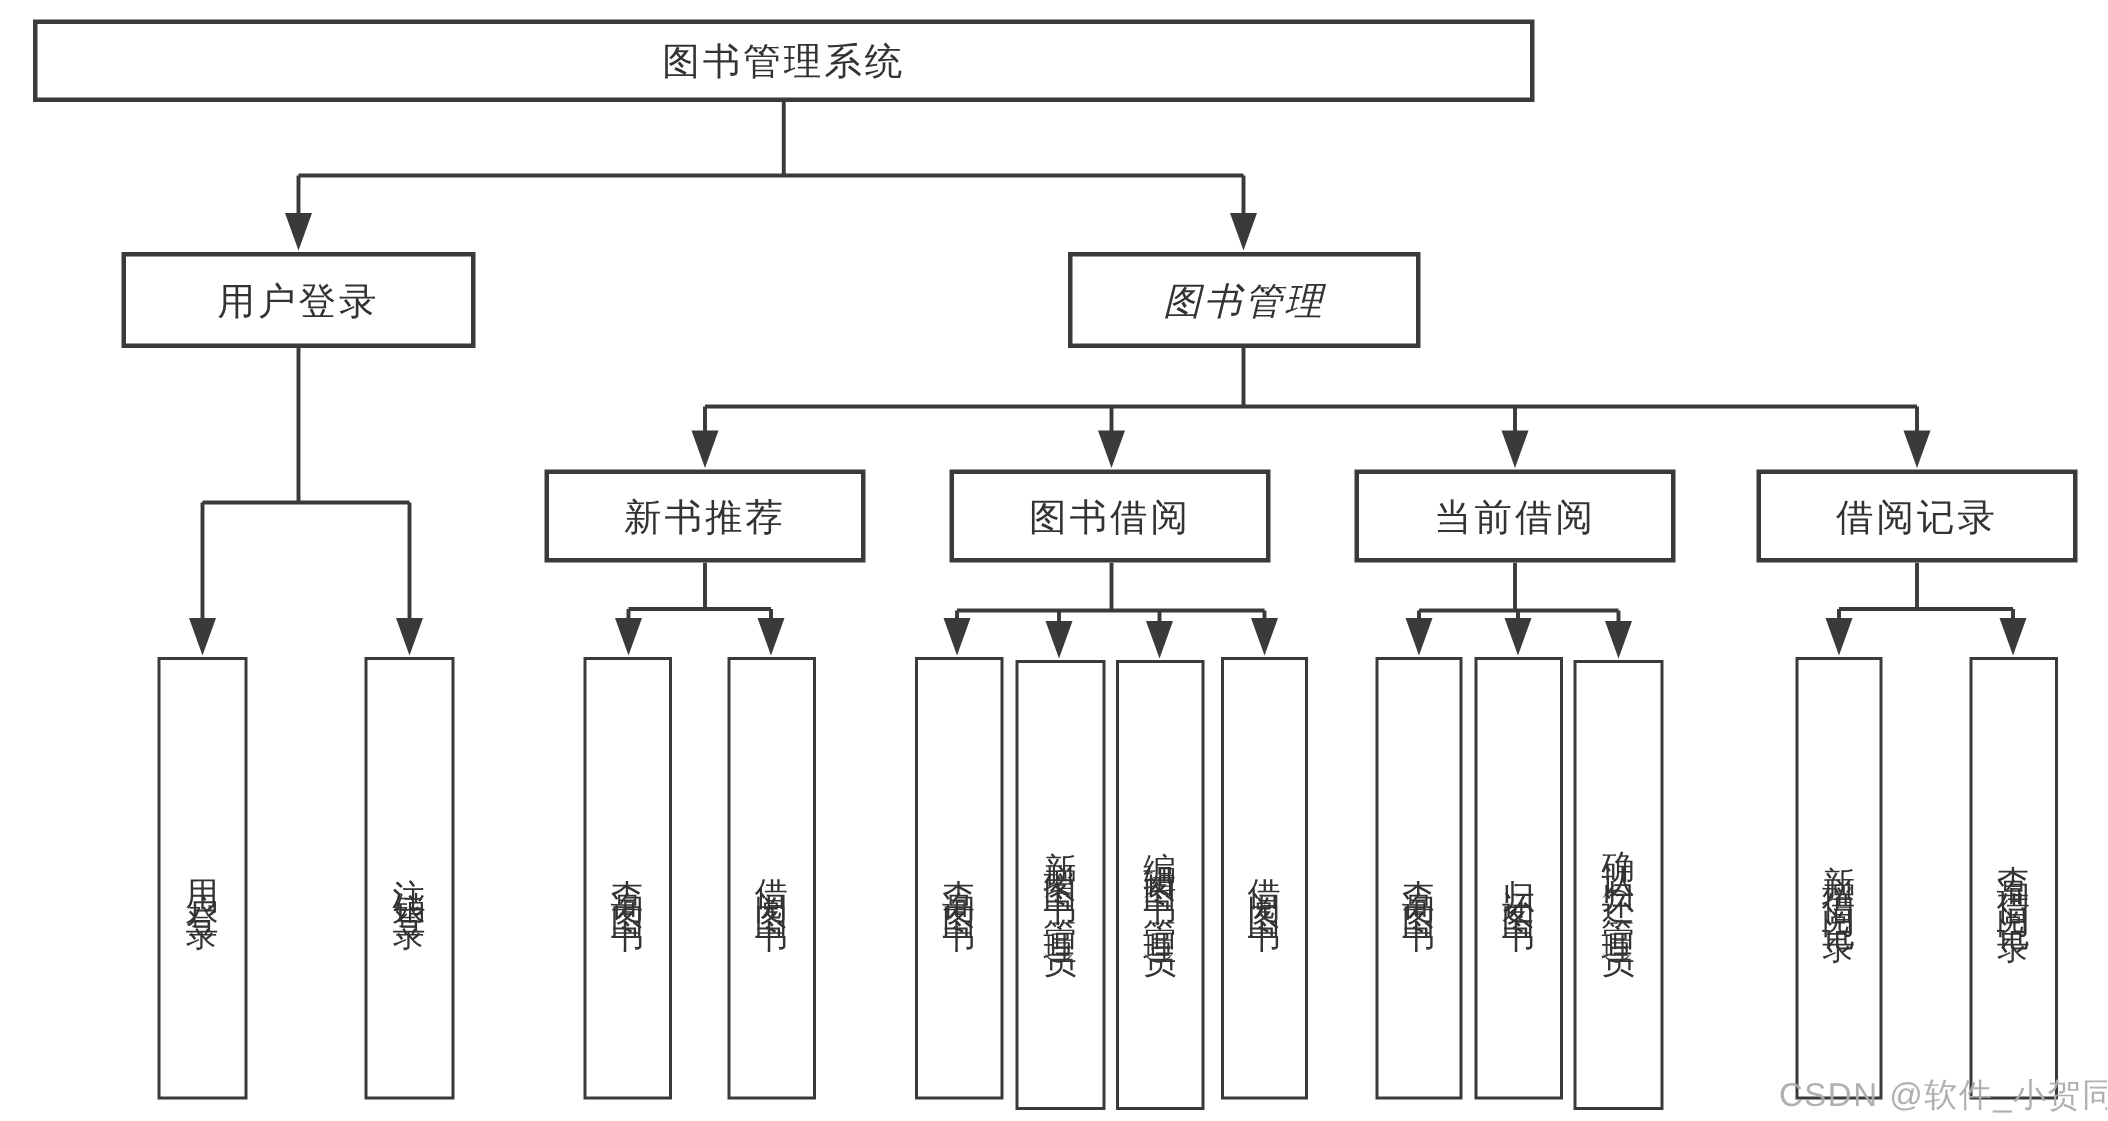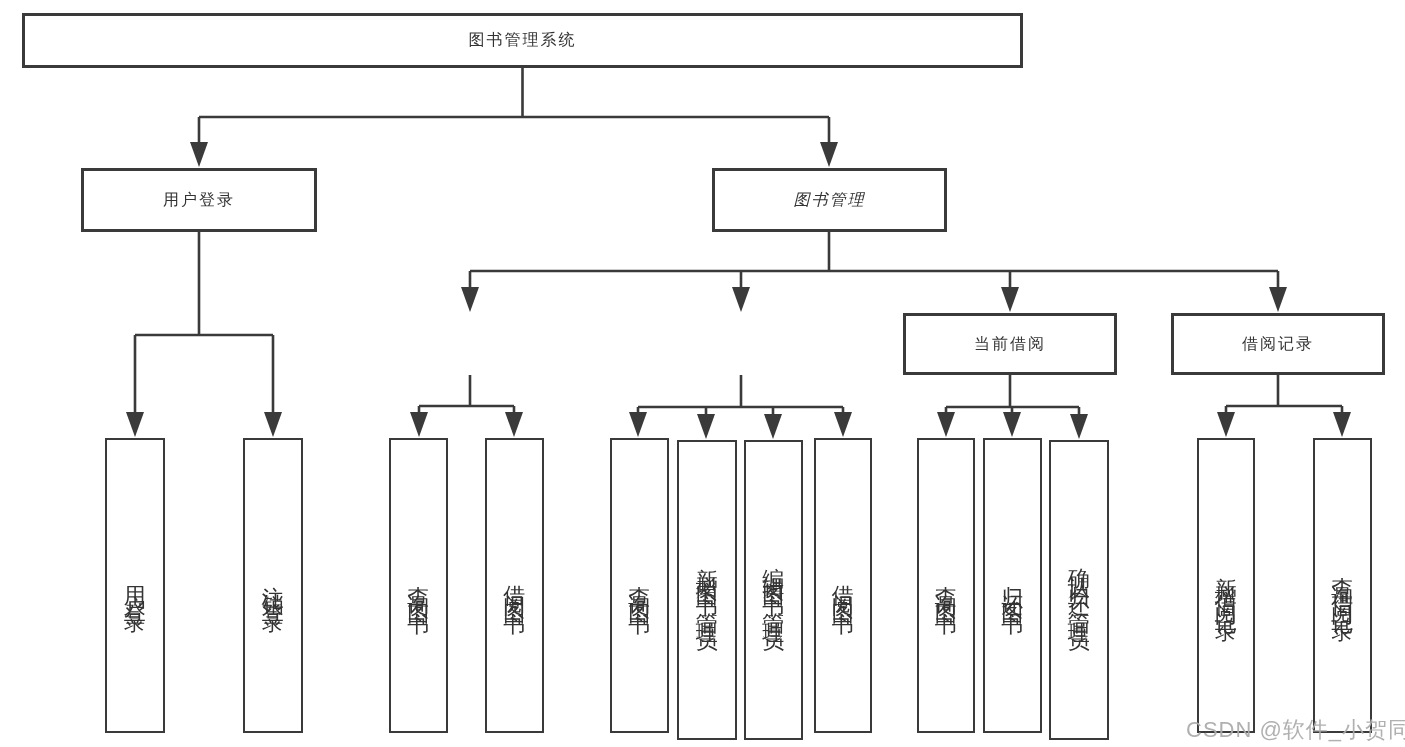--- a/index.html
+++ b/index.html
@@ -21,21 +21,21 @@
     position: absolute;
     box-sizing: border-box;
     background: #ffffff;
     border: 3px solid #3a3a3a;
     display: flex;
     align-items: center;
     justify-content: center;
     text-align: center;
   }
   .hlabel {
-    font-size: 16px;
+    font-size: 25px;
     letter-spacing: 2px;
     white-space: nowrap;
   }
   .leaf { border-width: 2.5px; }
   .vtext {
     writing-mode: vertical-rl;
     font-size: 22px;
     letter-spacing: 9px;
     line-height: 1.15;
     white-space: nowrap;
@@ -100,20 +100,26 @@
     <span class="hlabel">图书管理系统</span>
   </div>
 
   <div class="node" style="left:81px; top:168px; width:236px; height:64px;">
     <span class="hlabel">用户登录</span>
   </div>
   <div class="node" style="left:712px; top:168px; width:235px; height:64px;font-style:italic;">
     <span class="hlabel">图书管理</span>
   </div>
 
+  <div class="node" style="left:363px; top:313px; width:214px; height:62px;">
+    <span class="hlabel">新书推荐</span>
+  </div>
+  <div class="node" style="left:633px; top:313px; width:214px; height:62px;">
+    <span class="hlabel">图书借阅</span>
+  </div>
   <div class="node" style="left:903px; top:313px; width:214px; height:62px;font-family:Liberation Mono, monospace;">
     <span class="hlabel">当前借阅</span>
   </div>
   <div class="node" style="left:1171px; top:313px; width:214px; height:62px;">
     <span class="hlabel">借阅记录</span>
   </div>
 
   <div class="node leaf" style="left:105px; top:438px; width:60px; height:295px;">
     <span class="vtext">用户登录</span>
   </div>

